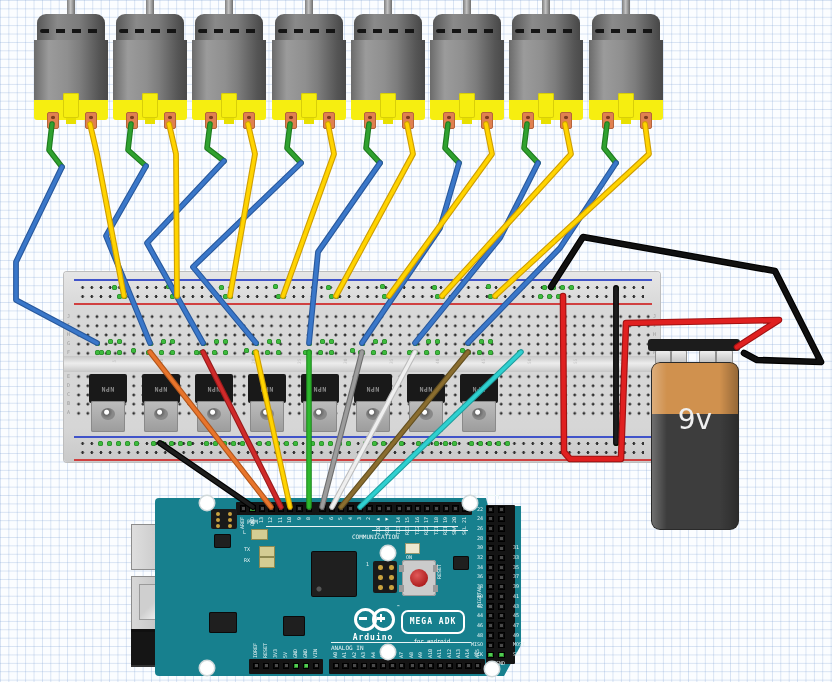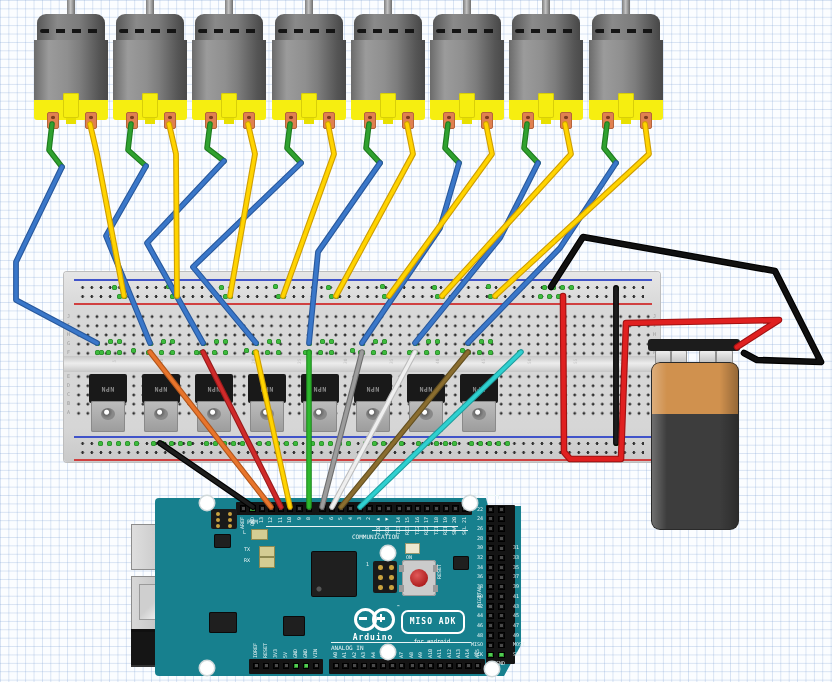--- a/index.html
+++ b/index.html
@@ -877,23 +877,24 @@
       <div class="abs" style="left: 433px; top: 585px; width: 5px; height: 7px; background: rgb(154, 154, 154); z-index: 46;"></div>
       <div class="abs" style="left: 410px; top: 569px; width: 18px; height: 18px; border-radius: 50%; background: radial-gradient(circle at 40% 35%, rgb(224, 90, 90), rgb(176, 31, 31) 70%); z-index: 47;"></div>
       <div class="abs silk5 vtx" style="left: 437px; top: 564px; z-index: 47;">RESET</div>
       <div class="abs logo-circ" style="left: 354px; top: 608px; z-index: 47;"></div>
       <div class="abs logo-circ" style="left: 372px; top: 608px; z-index: 47;"></div>
       <div class="abs" style="left: 359px; top: 617px; width: 8px; height: 2.5px; background: rgb(255, 255, 255); z-index: 48;"></div>
       <div class="abs" style="left: 377px; top: 617px; width: 8px; height: 2.5px; background: rgb(255, 255, 255); z-index: 48;"></div>
       <div class="abs" style="left: 379.75px; top: 614.25px; width: 2.5px; height: 8px; background: rgb(255, 255, 255); z-index: 48;"></div>
       <div class="abs silk5" style="left: 397px; top: 605px; font-size: 4px; color: rgb(255, 255, 255); z-index: 47;">™</div>
       <div class="abs mono" style="left: 343px; top: 633px; width: 60px; text-align: center; font-size: 8px; font-weight: bold; color: rgb(255, 255, 255); letter-spacing: 1px; z-index: 47;">Arduino</div>
-      <div class="abs badge" style="left: 401px; top: 610px; width: 60px; height: 20px; z-index: 47;">MISO ADK</div>
+      <div class="abs badge" style="left: 401px; top: 610px; width: 60px; height: 20px; z-index: 47;">MEGA ADK</div>
       <div class="abs mono" style="left: 399px; top: 638px; width: 66px; text-align: center; font-size: 5.5px; color: rgb(255, 255, 255); z-index: 47;">for android</div>
     </div>
+  <div class="abs" id="bat-label" style="left:651px;top:403px;width:88px;z-index:40;">9v</div>
   <svg id="svg-wires" width="832" height="682" viewBox="0 0 832 682" style="z-index:60;">
       <g>
         <polyline points="52,124 49,150 62,167" fill="none" stroke="#1e7a1e" stroke-width="5.6" stroke-linecap="round" stroke-linejoin="round"></polyline>
         <polyline points="52,124 49,150 62,167" fill="none" stroke="#2fa12f" stroke-width="3.4" stroke-linecap="round" stroke-linejoin="round"></polyline>
       </g>
       <g>
         <polyline points="131,124 128,150 146,166" fill="none" stroke="#1e7a1e" stroke-width="5.6" stroke-linecap="round" stroke-linejoin="round"></polyline>
         <polyline points="131,124 128,150 146,166" fill="none" stroke="#2fa12f" stroke-width="3.4" stroke-linecap="round" stroke-linejoin="round"></polyline>
       </g>
       <g>

